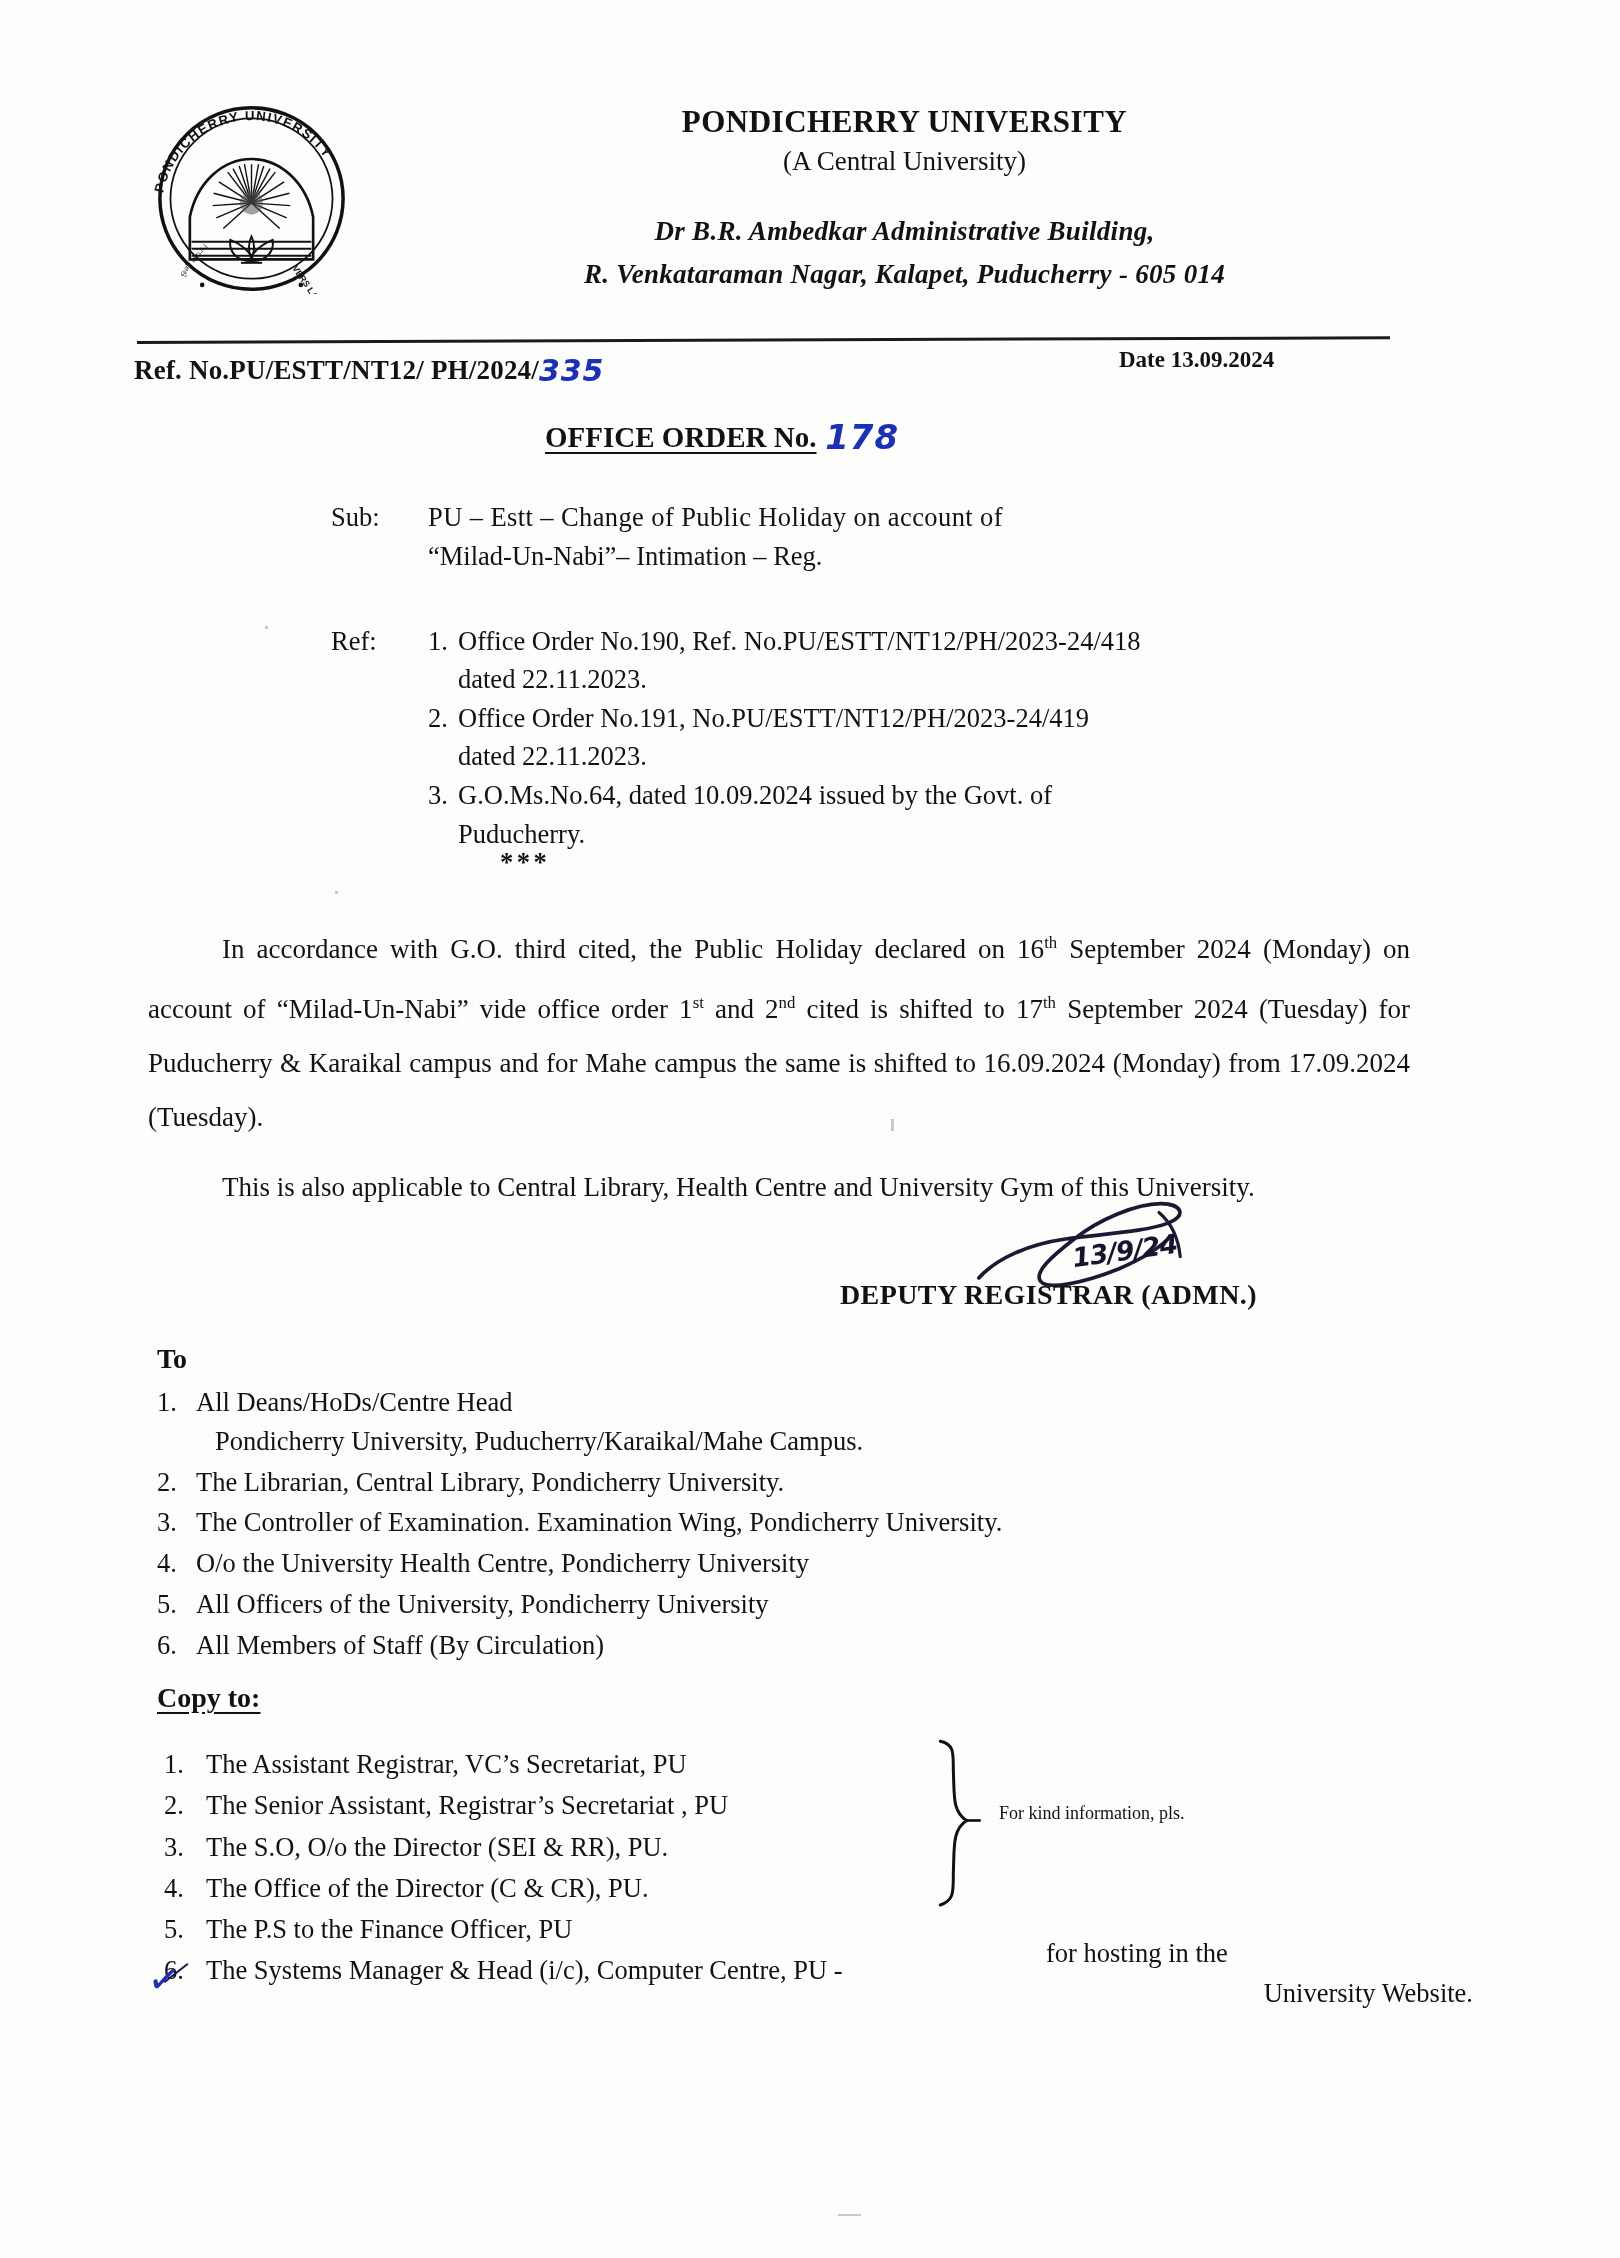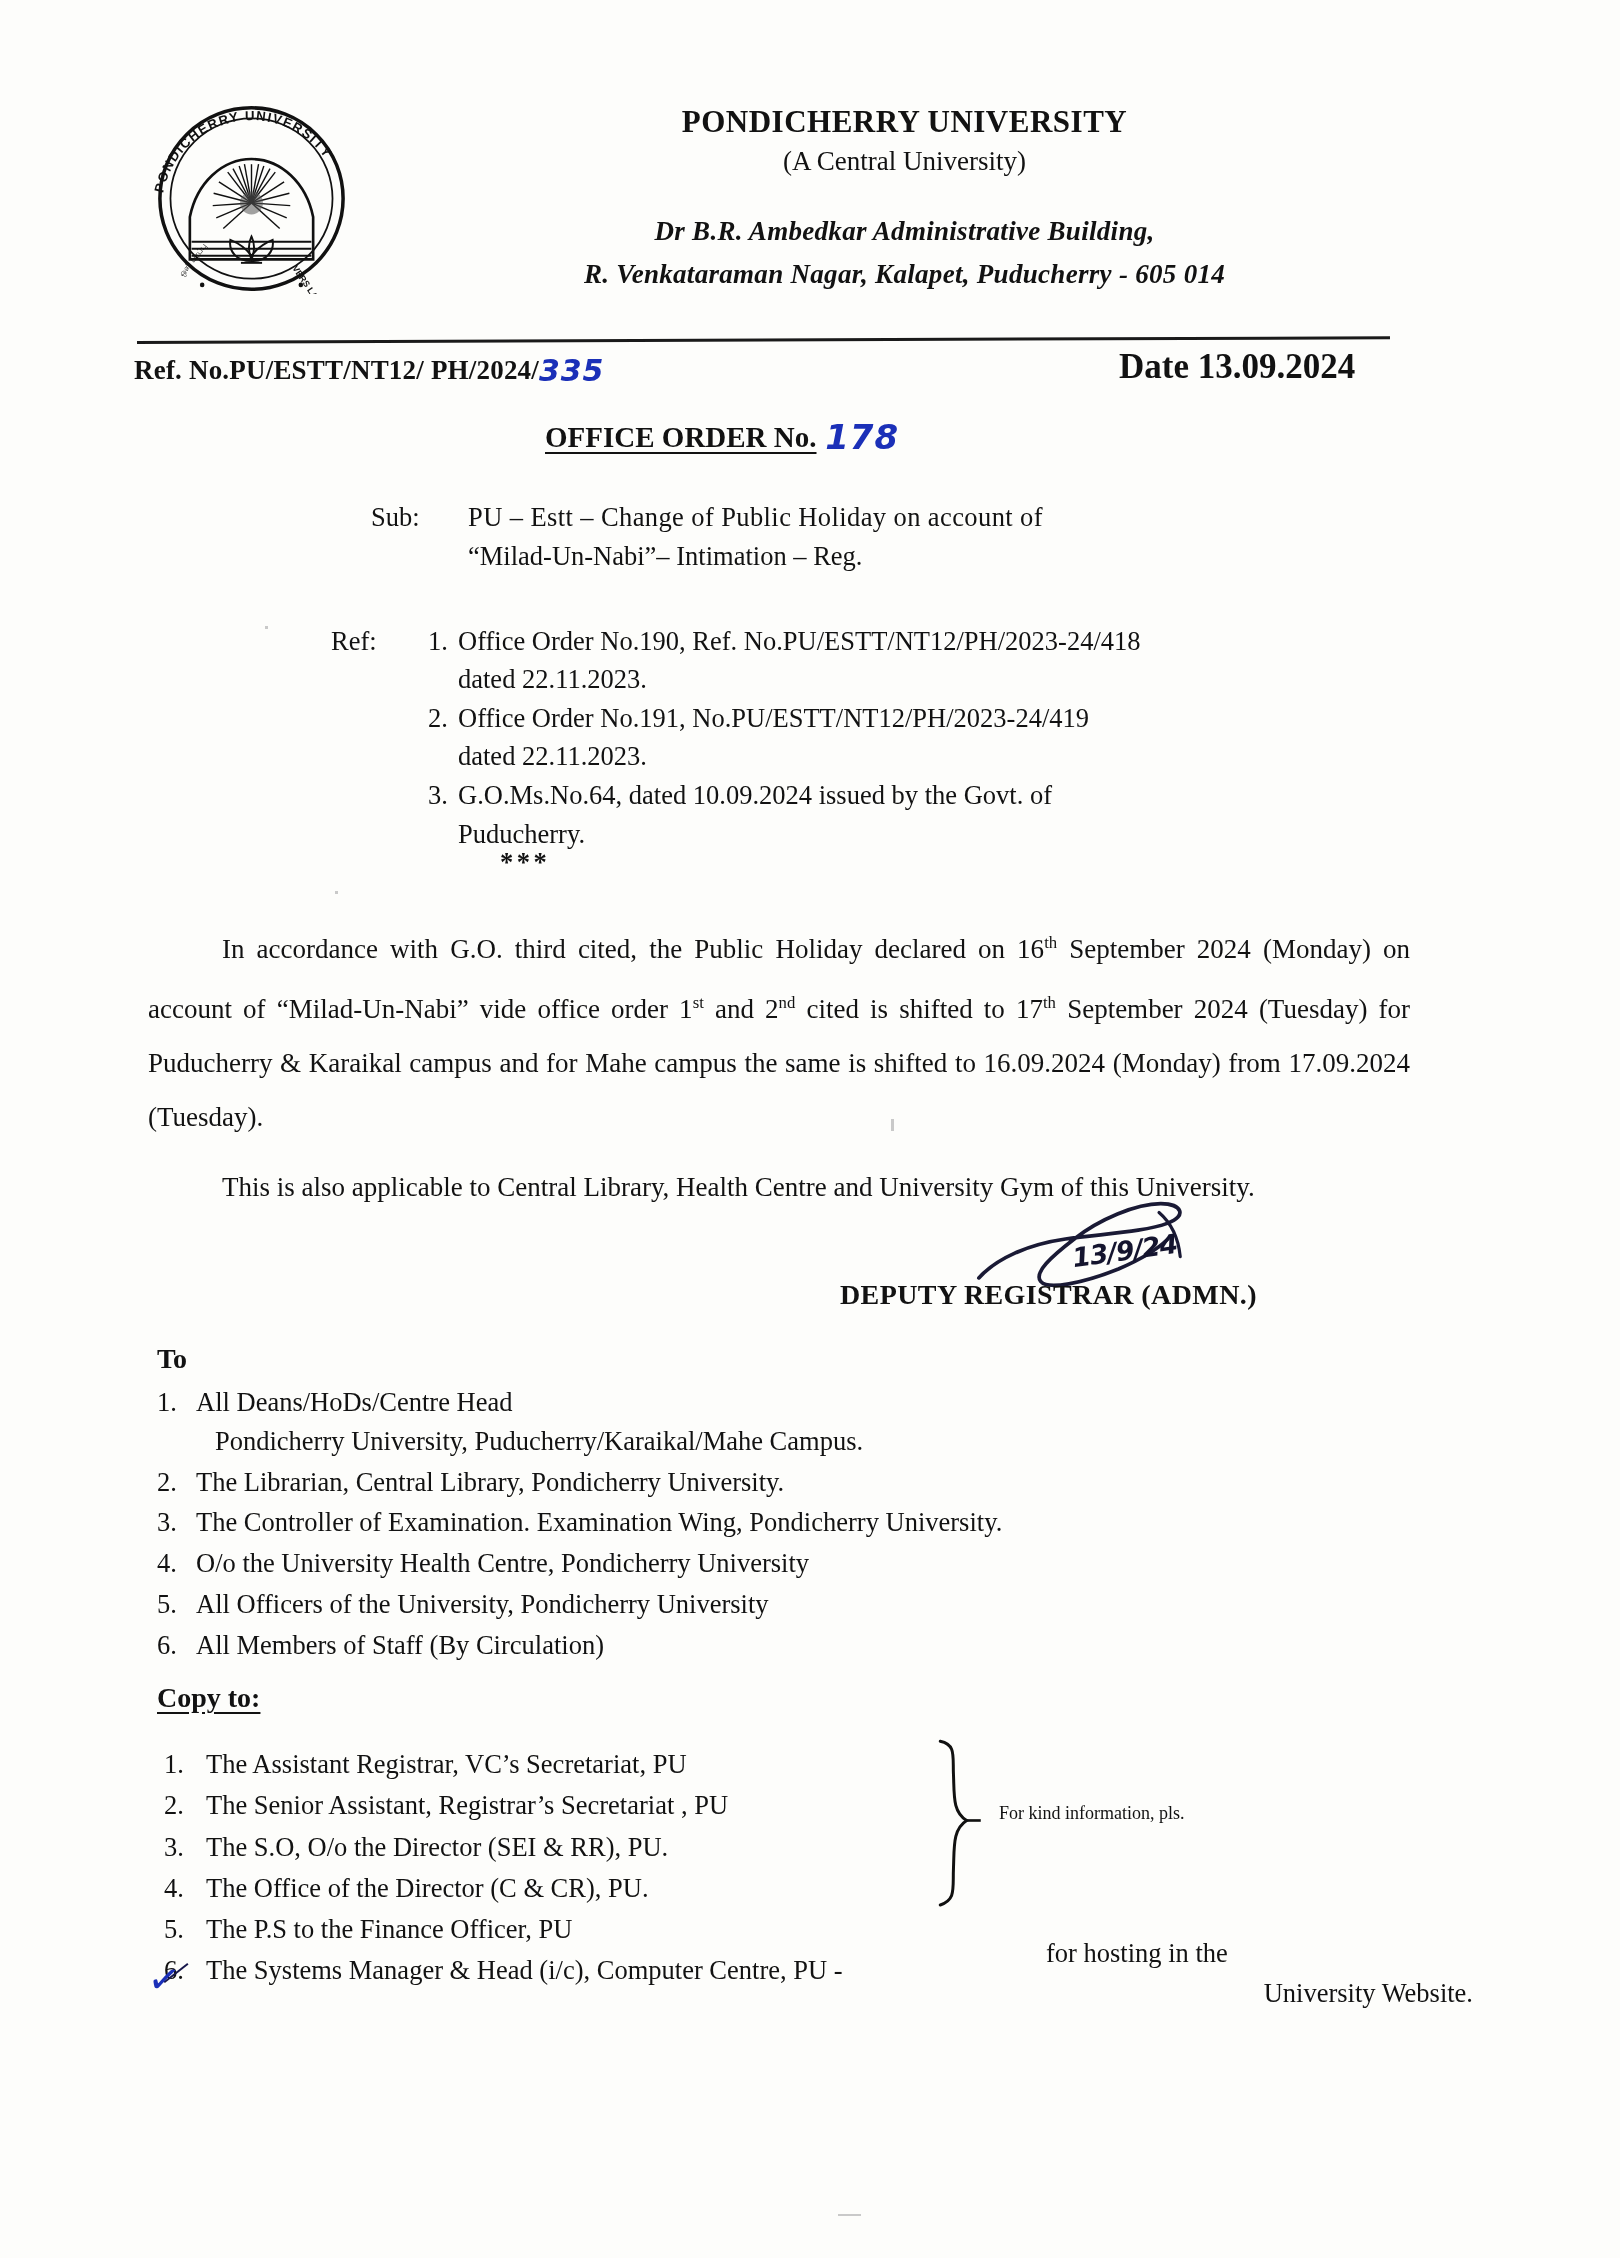--- a/index.html
+++ b/index.html
@@ -99,21 +99,21 @@
     font-weight: bold;
     font-size: 30px;
     font-style: italic;
     letter-spacing: 0.9px;
     vertical-align: -1.8px;
   }
   .dateline {
     position: absolute;
     left: 1119px;
     top: 347px;
-    font-size: 35px;
+    font-size: 23px;
     font-weight: bold;
     white-space: nowrap;
   }
 
   
   .order-title {
     position: absolute;
     left: 0;
     top: 417px;
     width: 1444px;
@@ -131,21 +131,21 @@
   
   .sub-block {
     position: absolute;
     left: 331px;
     top: 499px;
     width: 1076px;
     font-size: 26.5px;
     line-height: 1.42;
   }
   .sub-row { display: flex; }
-  .sub-label { width: 97px; flex: none; margin-left: 40px; }
+  .sub-label { width: 97px; flex: none; }
   .sub-text { flex: 1; }
   .sub-line1 {
     display: block;
     white-space: nowrap;
     letter-spacing: 0.4px;
   }
   .sub-line2 { display: block; margin-top: 1.8px; }
 
   
   .ref-block {

